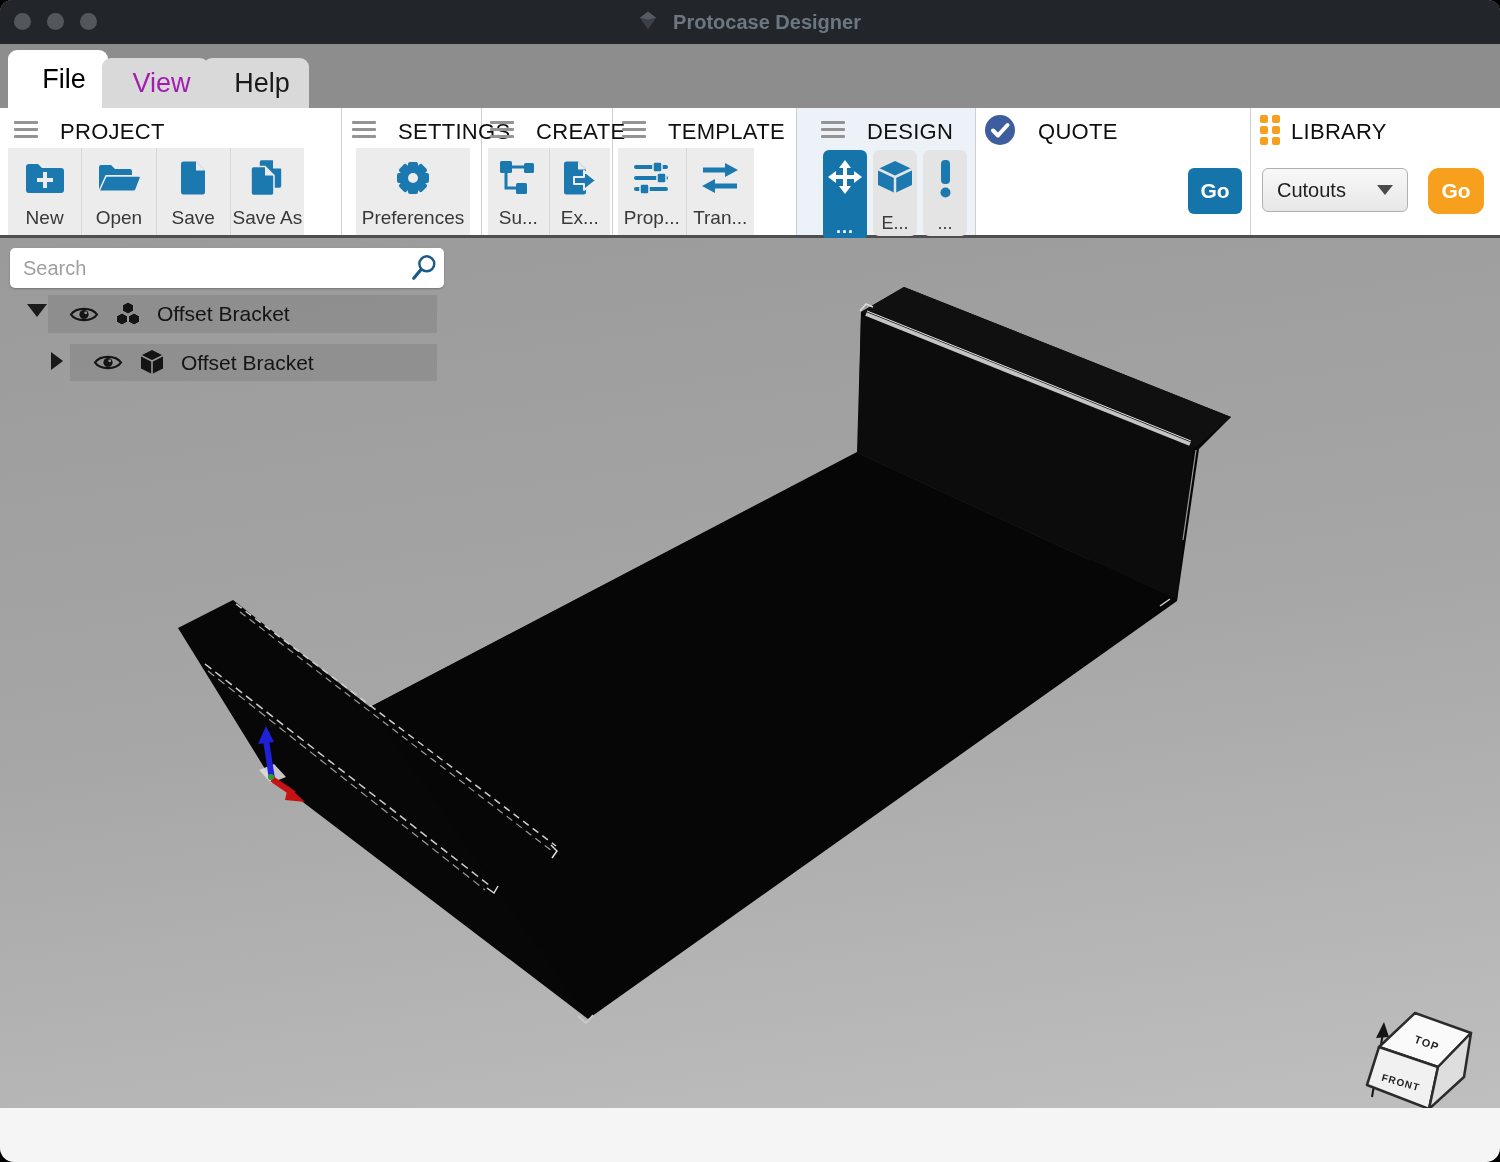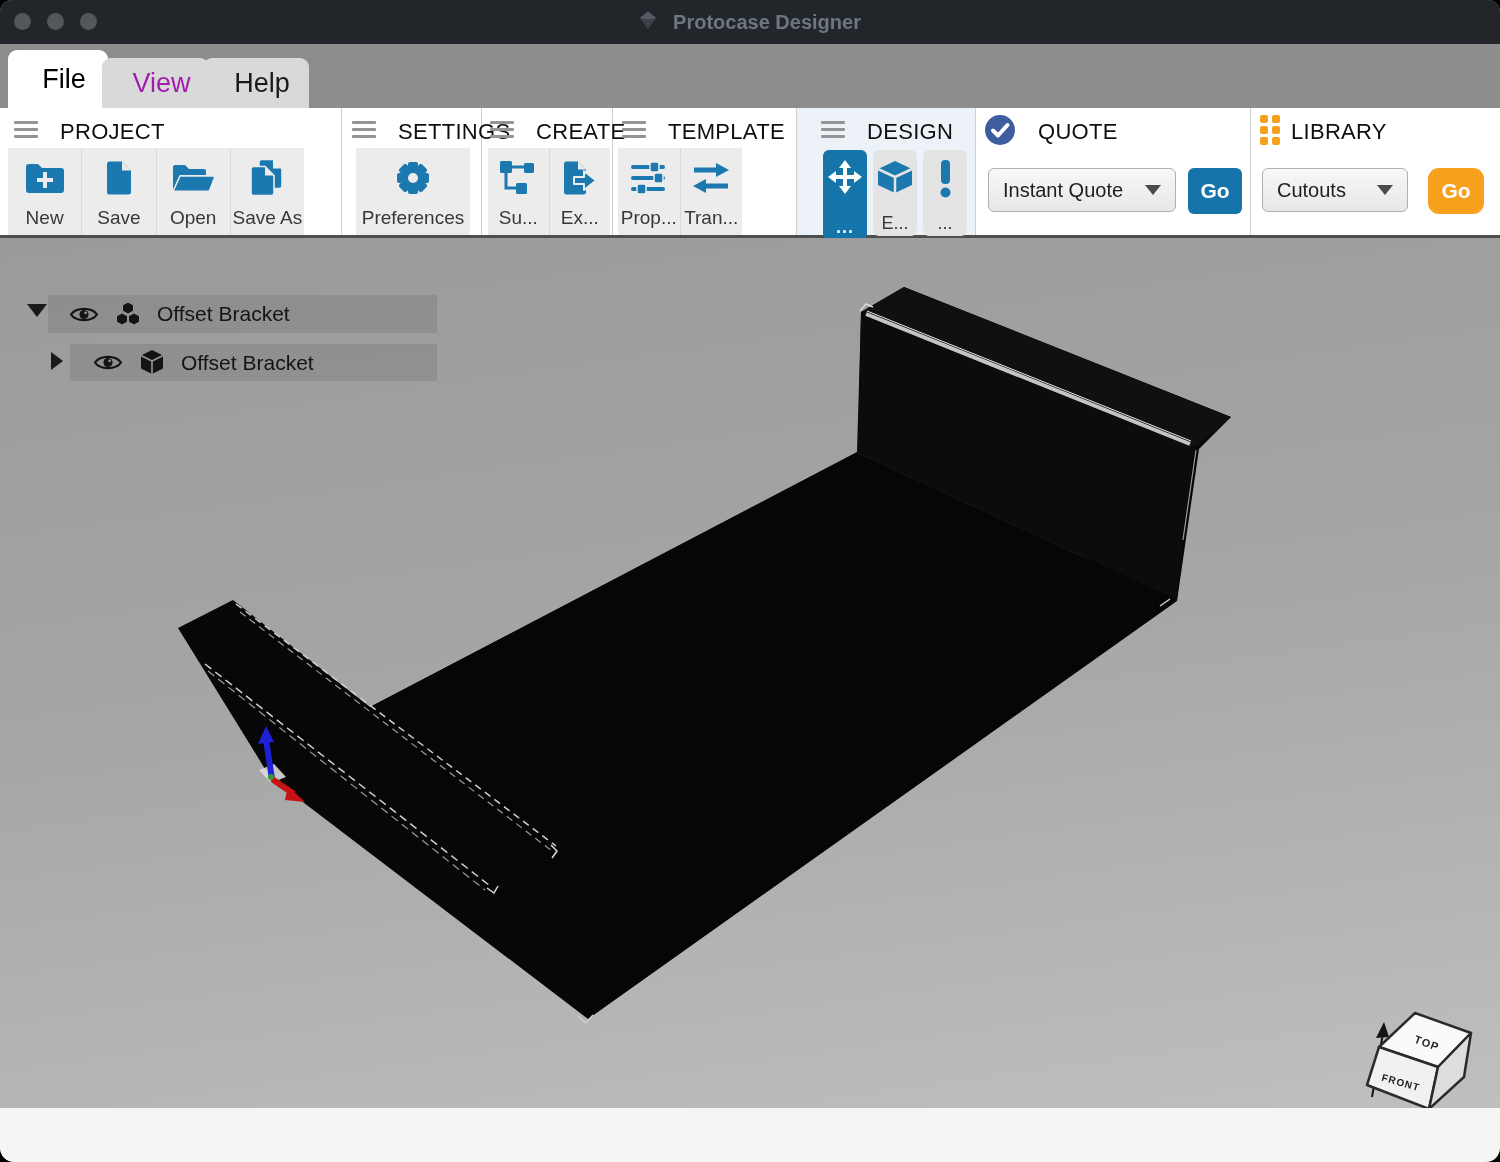--- a/index.html
+++ b/index.html
@@ -125,35 +125,35 @@
           <svg width="40" height="33" viewBox="0 0 40 33">
             <path d="M1 6 a3 3 0 0 1 3-3 h9 l4 4 h19 a3 3 0 0 1 3 3 v19 a3 3 0 0 1 -3 3 H4 a3 3 0 0 1 -3 -3 Z" fill="#1b79b0"></path>
             <rect x="18" y="11" width="4" height="16" fill="#ececec"></rect>
               <rect x="12" y="17" width="16" height="4" fill="#ececec"></rect>
           </svg>
           </span>
         <span class="lbl">New</span>
       </div>
       <div class="rbtn">
         <span class="ic">
+          <svg width="44" height="32" viewBox="0 0 44 32">
+            <path d="M2 29 V5 a2 2 0 0 1 2-2 h10 l4 4 h15 a2 2 0 0 1 2 2 v4 H9 Z" fill="#1b79b0"></path>
+            <path d="M9 14 h33 a1.5 1.5 0 0 1 1.4 2 l-4.6 12 a2 2 0 0 1 -1.9 1.3 H2 Z" fill="#1b79b0" stroke="#ececec" stroke-width="1.5"></path>
+          </svg>
+          </span>
+        <span class="lbl">Open</span>
+      </div>
+      <div class="rbtn">
+        <span class="ic">
           <svg width="28" height="36" viewBox="0 0 28 36">
             <path d="M2 4 a2.5 2.5 0 0 1 2.5 -2.5 H17 l9 9 V32 a2.5 2.5 0 0 1 -2.5 2.5 h-19 A2.5 2.5 0 0 1 2 32 Z" fill="#1b79b0"></path>
             <path d="M17 1.5 v9 h9 Z" fill="#ececec"></path>
           </svg>
           </span>
         <span class="lbl">Save</span>
-      </div>
-      <div class="rbtn">
-        <span class="ic">
-          <svg width="44" height="32" viewBox="0 0 44 32">
-            <path d="M2 29 V5 a2 2 0 0 1 2-2 h10 l4 4 h15 a2 2 0 0 1 2 2 v4 H9 Z" fill="#1b79b0"></path>
-            <path d="M9 14 h33 a1.5 1.5 0 0 1 1.4 2 l-4.6 12 a2 2 0 0 1 -1.9 1.3 H2 Z" fill="#1b79b0" stroke="#ececec" stroke-width="1.5"></path>
-          </svg>
-          </span>
-        <span class="lbl">Open</span>
       </div>
       <div class="rbtn">
         <span class="ic">
           <svg width="36" height="38" viewBox="0 0 36 38">
             <path d="M10 3 a2.5 2.5 0 0 1 2.5 -2.5 H24 l9 9 V27 a2.5 2.5 0 0 1 -2.5 2.5 h-18 A2.5 2.5 0 0 1 10 27 Z" fill="#1b79b0" stroke="#ececec" stroke-width="1.6"></path>
             <path d="M24 .5 v9 h9 Z" fill="#ececec"></path>
             <path d="M2 10 a2.5 2.5 0 0 1 2.5 -2.5 H16 l9 9 V34 a2.5 2.5 0 0 1 -2.5 2.5 h-18 A2.5 2.5 0 0 1 2 34 Z" fill="#1b79b0" stroke="#ececec" stroke-width="1.6"></path>
             <path d="M16 7.5 v9 h9 Z" fill="#ececec"></path>
           </svg>
           </span>
@@ -234,21 +234,21 @@
         <svg width="24" height="18" viewBox="0 0 24 18">
             <g fill="#949494">
               <rect width="24" height="3" rx="1"></rect>
               <rect y="7" width="24" height="3" rx="1"></rect>
               <rect y="14" width="24" height="3" rx="1"></rect>
             </g>
           </svg>
       </span>
       <span class="sec-title">TEMPLATE</span>
     </div>
-    <div class="band" style="left:618px;width:124px">
+    <div class="band" style="left:618px;width:136px">
       <div class="rbtn">
         <span class="ic">
           <svg width="36" height="32" viewBox="0 0 36 32">
             <g fill="#1b79b0">
               <rect y="3" width="34" height="4" rx="2"></rect>
                 <rect y="14" width="34" height="4" rx="2"></rect>
                 <rect y="25" width="34" height="4" rx="2"></rect>
               <rect x="19" y="0" width="9" height="10" rx="2" stroke="#ececec" stroke-width="1.5"></rect>
               <rect x="23" y="11" width="9" height="10" rx="2" stroke="#ececec" stroke-width="1.5"></rect>
               <rect x="6" y="22" width="9" height="10" rx="2" stroke="#ececec" stroke-width="1.5"></rect>
@@ -316,24 +316,20 @@
     </div>
 
     <div class="sec-head" style="left:984px;">
       <span>
         <svg width="32" height="32" viewBox="0 0 32 32">
           <circle cx="16" cy="16" r="15" fill="#3d5d9e"></circle>
           <path d="M9 16.5 l5 5 L23.5 11" stroke="#fff" stroke-width="4" fill="none" stroke-linecap="round" stroke-linejoin="round"></path>
         </svg></span>
       <span class="sec-title">QUOTE</span>
     </div>
-    <div class="dropdown" style="left:988px;width:188px">
-      <span>Instant Quote</span>
-      <span class="caret"></span>
-    </div>
     <div class="gobtn go-blue">
       <span>Go</span>
     </div>
 
     <div class="sec-head" style="left:1260px;gap:10px">
       <span>
         <svg width="21" height="31" viewBox="0 0 21 31">
           <g fill="#f6a01e">
               <rect width="8" height="8" rx="2"></rect>
               <rect x="12" width="8" height="8" rx="2"></rect>
@@ -391,20 +387,29 @@
         <line x1="1372" y1="1097" x2="1383" y2="1033" stroke="#141414" stroke-width="2"></line>
         <polygon points="1384,1022 1376,1038 1389,1037" fill="#141414"></polygon>
         <polygon points="1415,1013 1471,1033 1438,1067 1379,1047" fill="#fafafa" stroke="#2b2b2b" stroke-width="2.5" stroke-linejoin="round"></polygon>
         <polygon points="1379,1047 1438,1067 1429,1109 1367,1085" fill="#f1f1f1" stroke="#2b2b2b" stroke-width="2.5" stroke-linejoin="round"></polygon>
         <polygon points="1471,1033 1464,1077 1429,1109 1438,1067" fill="#dedede" stroke="#2b2b2b" stroke-width="2.5" stroke-linejoin="round"></polygon>
         <text x="1427" y="1047" transform="rotate(20 1427 1043)" font-size="11" font-weight="bold" fill="#1f1f1f" text-anchor="middle" letter-spacing="1.2">TOP</text>
         <text x="1401" y="1086" transform="rotate(16 1401 1082)" font-size="10" font-weight="bold" fill="#1f1f1f" text-anchor="middle" letter-spacing="1">FRONT</text>
       </g>
     </svg>
 
+    <div class="searchbox">
+      <input type="text" placeholder="Search" style="">
+      <span class="mag">
+        <svg width="28" height="28" viewBox="0 0 30 30">
+          <circle cx="18" cy="10.5" r="8" fill="none" stroke="#1b5a85" stroke-width="2.6"></circle>
+          <line x1="11.5" y1="17" x2="4" y2="26" stroke="#1b5a85" stroke-width="3.4" stroke-linecap="round"></line>
+        </svg>
+        </span>
+    </div>
 
     <div class="expander exp-down"></div>
     <div class="row-hl hl1">
       <span class="eye">
         <svg width="30" height="23" viewBox="0 0 30 22">
           <path d="M2 11 C7 3.5 23 3.5 28 11 C23 18.5 7 18.5 2 11 Z" fill="none" stroke="#141414" stroke-width="2.2"></path>
           <circle cx="15" cy="11" r="4.6" fill="#141414"></circle>
             <circle cx="16.7" cy="9.3" r="1.4" fill="#979797"></circle>
         </svg>
         </span>

